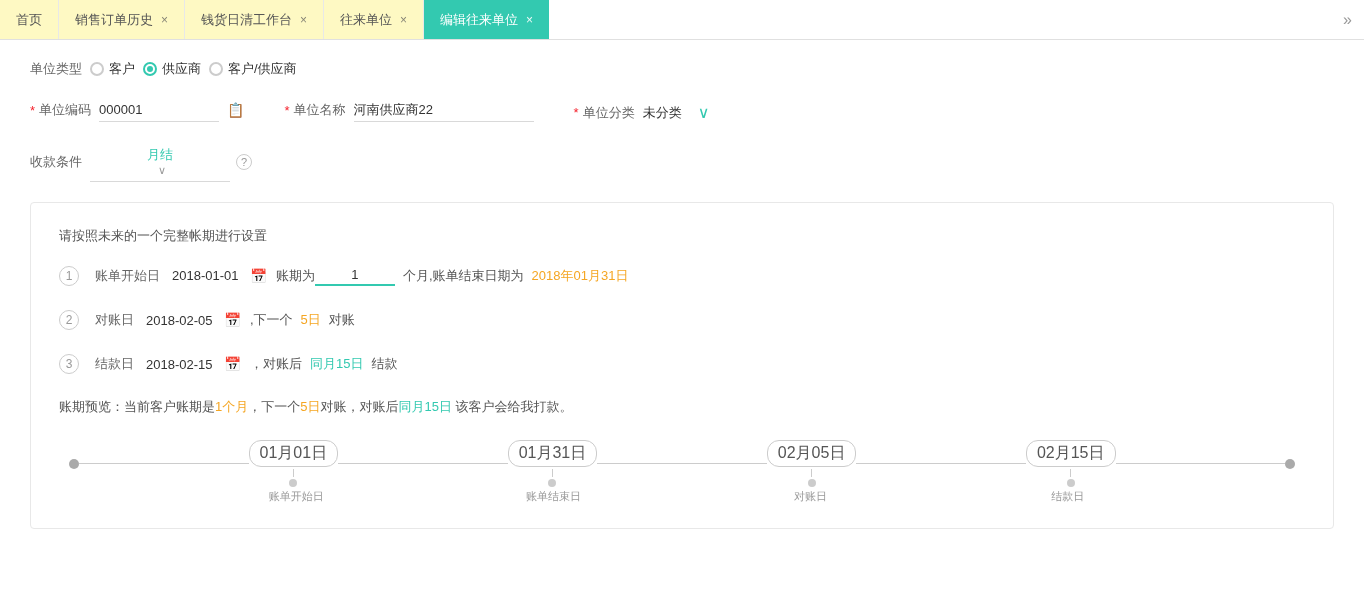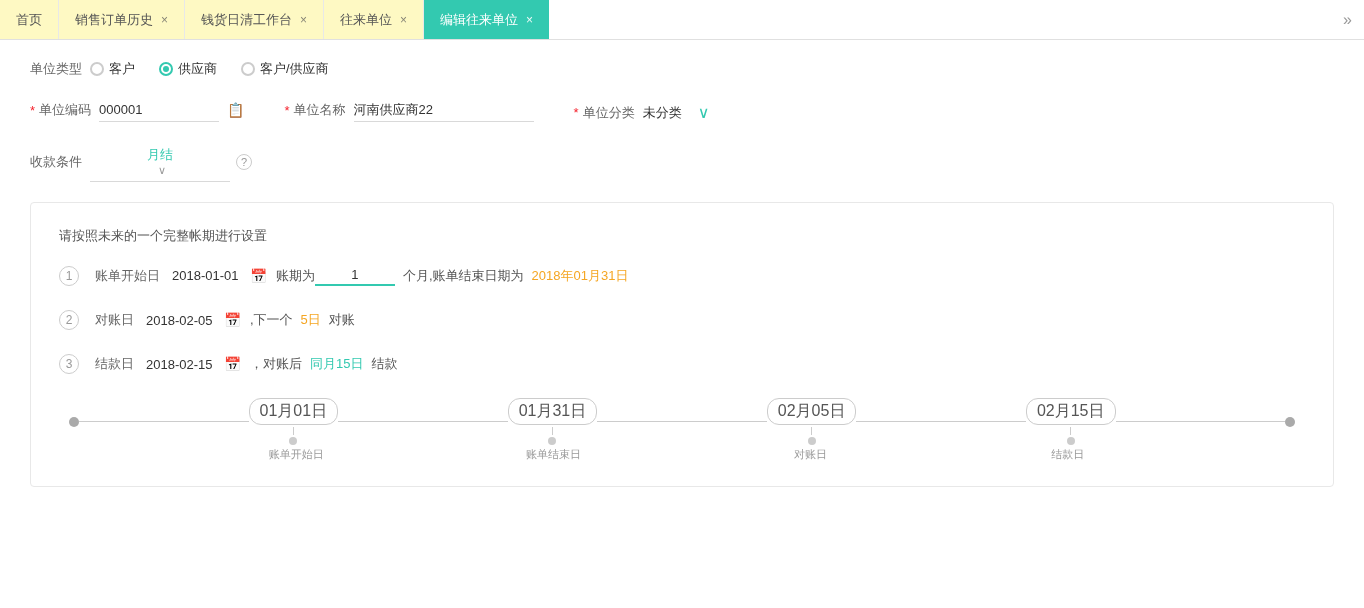--- a/index.html
+++ b/index.html
@@ -63,21 +63,21 @@
       margin-bottom: 20px;
     }
     .form-label {
       color: #666;
       white-space: nowrap;
       margin-right: 8px;
     }
     .required-star { color: #f5222d; margin-right: 4px; }
 
     
-    .radio-group { display: flex; align-items: center; gap: 24px; }
+    .radio-group { display: flex; align-items: center; gap: 8px; }
     .radio-item { display: flex; align-items: center; gap: 5px; cursor: pointer; }
     .radio-circle {
       width: 14px; height: 14px;
       border-radius: 50%;
       border: 2px solid #ccc;
       display: flex; align-items: center; justify-content: center;
     }
     .radio-circle.checked { border-color: #33c9b0; }
     .radio-dot { width: 6px; height: 6px; border-radius: 50%; background: #33c9b0; }
 
@@ -291,20 +291,23 @@
     <div class="period-row">
       <div class="period-num">3</div>
       <span class="period-field-label">结款日</span>
       <span class="period-date-value">2018-02-15</span>
       <span class="cal-icon">📅</span>
       <span class="period-desc">，对账后</span>
         <span class="period-desc highlight-teal">同月15日</span>
         <span class="period-desc">结款</span>
     </div>
 
+    <div class="preview-text">
+      <span>账期预览：当前客户账期是</span><span class="highlight-orange">1个月</span><span>，下一个</span><span class="highlight-orange">5日</span><span>对账，对账后</span><span class="highlight-teal">同月15日</span>&nbsp;<span>该客户会给我打款。</span>
+    </div>
 
     <div style="display:flex;align-items:center;padding:0 10px;">
 
       <div style="width:10px;height:10px;border-radius:50%;background:#aaa;flex-shrink:0;"></div>
       <div style="flex:1;height:1px;background:#ccc;"></div>
 
       <div class="timeline-wrapper">
         <div class="timeline-badge">01月01日</div>
         <div style="width:1px;height:8px;background:#ccc;margin:2px 0;"></div>
         <div style="width:8px;height:8px;border-radius:50%;background:#ccc;"></div>

